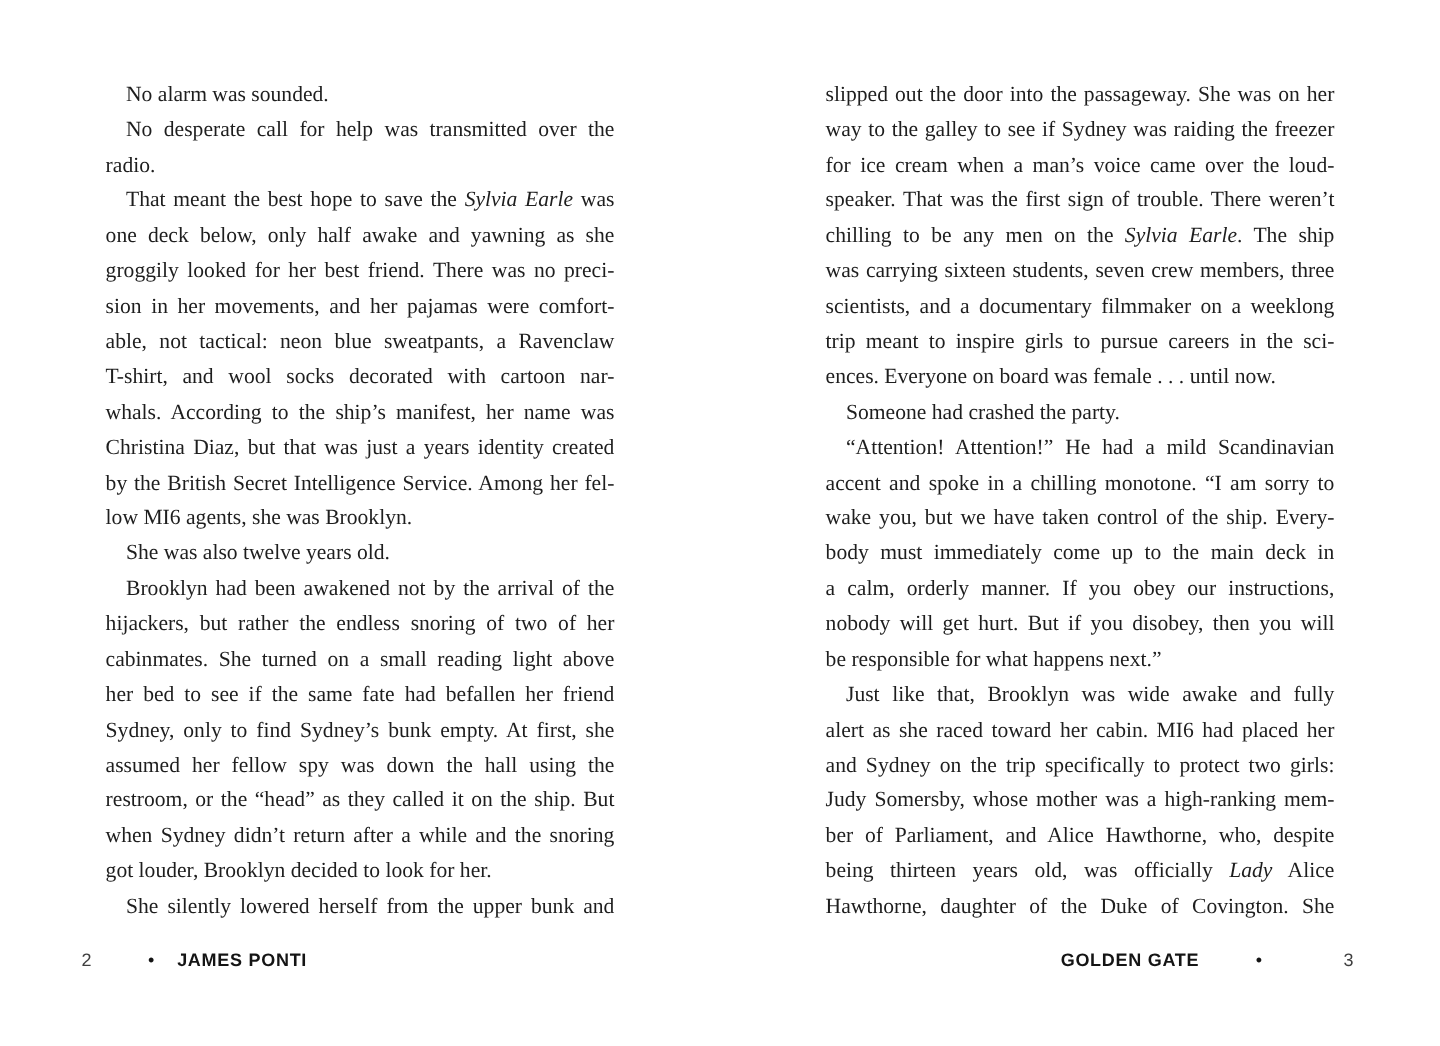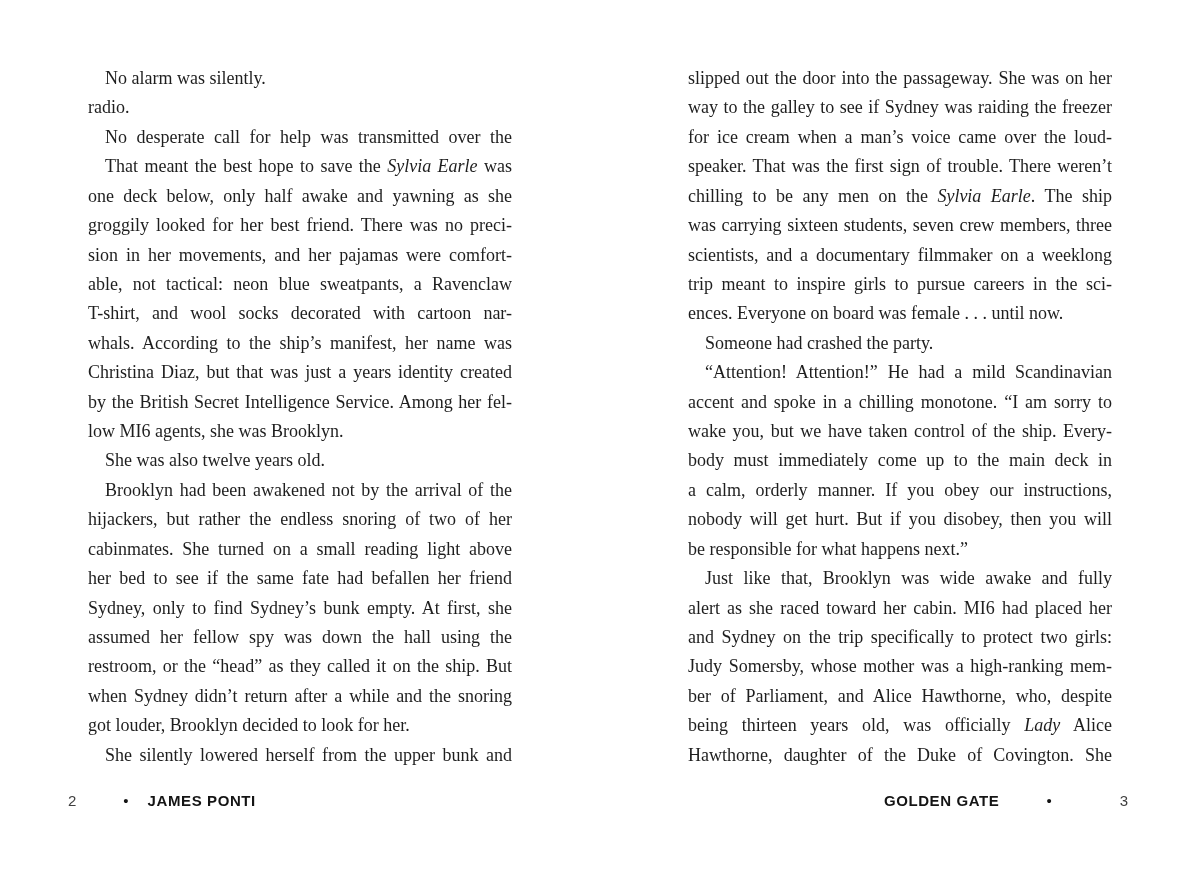--- a/index.html
+++ b/index.html
@@ -66,23 +66,23 @@
   #footer-left .runhead  { margin-left: 19px; }
   #footer-right .bullet  { margin-left: 19px; }
   #footer-right .pagenum { margin-left: 40px; margin-right: 72px; }
 </style>
 </head>
 <body>
 
 <div id="spread">
 
   <div class="page-text" id="left-text">
-      <div class="line para-end indent"><span>No alarm was silently.</span></div>
+      <div class="line para-end indent"><span>No alarm was sounded.</span></div>
+      <div class="line indent"><span>No desperate call for help was transmitted over the</span></div>
       <div class="line para-end"><span>radio.</span></div>
-      <div class="line indent"><span>No desperate call for help was transmitted over the</span></div>
       <div class="line indent"><span>That meant the best hope to save the </span><i>Sylvia Earle</i><span> was</span></div>
       <div class="line"><span>one deck below, only half awake and yawning as she</span></div>
       <div class="line"><span>groggily looked for her best friend. There was no preci-</span></div>
       <div class="line"><span>sion in her movements, and her pajamas were comfort-</span></div>
       <div class="line"><span>able, not tactical: neon blue sweatpants, a Ravenclaw</span></div>
       <div class="line"><span>T-shirt, and wool socks decorated with cartoon nar-</span></div>
       <div class="line"><span>whals. According to the ship’s manifest, her name was</span></div>
       <div class="line"><span>Christina Diaz, but that was just a years identity created</span></div>
       <div class="line"><span>by the British Secret Intelligence Service. Among her fel-</span></div>
       <div class="line para-end"><span>low MI6 agents, she was Brooklyn.</span></div>

